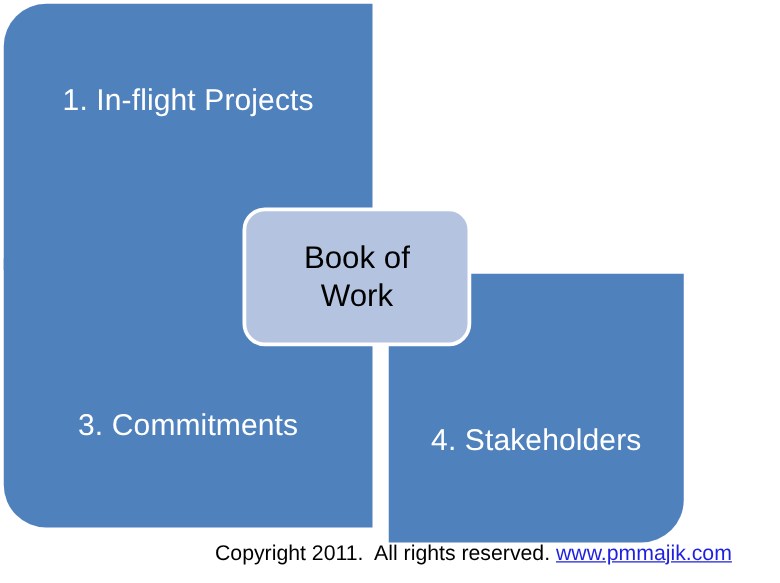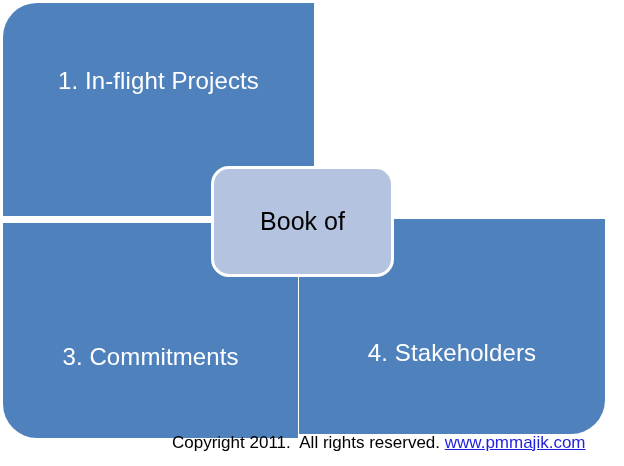--- a/index.html
+++ b/index.html
@@ -3,27 +3,27 @@
 <meta charset="utf-8">
 <style>
   html, body { margin: 0; padding: 0; background: #ffffff; }
   body { width: 624px; height: 466px; position: relative; overflow: hidden;
          font-family: "Liberation Sans", "DejaVu Sans", sans-serif; }
   .matrix { position: absolute; left: 3px; top: 3px; width: 594px; height: 431px;
             background: #ffffff; }
   .quad { position: absolute; background: #4f81bd; display: flex;
           align-items: center; justify-content: center; color: #ffffff;
           font-size: 24px; letter-spacing: 0.1px; }
-  .q1 { left: 0; top: 0; width: 295px; height: 213px; border-top-left-radius: 34px; padding-left: 16px; }
+  .q1 { left: 0; top: 0; width: 295px; height: 213px; border-top-left-radius: 34px; }
   .q2 { left: 298px; top: 0; width: 296px; height: 213px; border-top-right-radius: 34px; }
-  .q3 { left: 0; top: 220px; width: 295px; height: 215px; border-bottom-left-radius: 34px; }
-  .q4 { left: 296px; top: 216px; width: 306px; height: 215px; border-bottom-right-radius: 34px; }
+  .q3 { left: 0; top: 204px; width: 295px; height: 215px; border-bottom-left-radius: 34px; }
+  .q4 { left: 308px; top: 216px; width: 236px; height: 215px; border-bottom-right-radius: 34px; }
   .q1 .lbl, .q2 .lbl { position: absolute; top: 64px; left: 0; right: 0; text-align: center; }
   .q3 .lbl, .q4 .lbl { position: absolute; top: 120px; left: 0; right: 0; text-align: center; }
-  .center { position: absolute; left: 208px; top: 163px; width: 177px; height: 105px;
+  .center { position: absolute; left: 191px; top: 163px; width: 177px; height: 105px;
             background: #b4c4e0; border: 3px solid #ffffff; border-radius: 18px;
             display: flex; align-items: center; justify-content: center;
             text-align: center; color: #000000; font-size: 25px; line-height: 31px; }
   .footer { position: absolute; left: 172px; top: 433px; font-size: 17px; color: #000000;
             white-space: pre; }
   .footer a { color: #1f1fe0; text-decoration: underline; text-align: center; }
 </style>
 </head>
 <body>
 
@@ -33,17 +33,18 @@
   </div>
   <div class="quad q3">
     <span class="lbl">3. Commitments</span>
   </div>
   <div class="quad q4">
     <span class="lbl">4. Stakeholders</span>
   </div>
   <div class="center">
     <div>
       <div>Book of</div>
+      <div>Work</div>
     </div>
   </div>
 </div>
 
 <div class="footer"><span>Copyright 2011.  All rights reserved. </span><a>www.pmmajik.com</a></div>
 
 </body></html>

